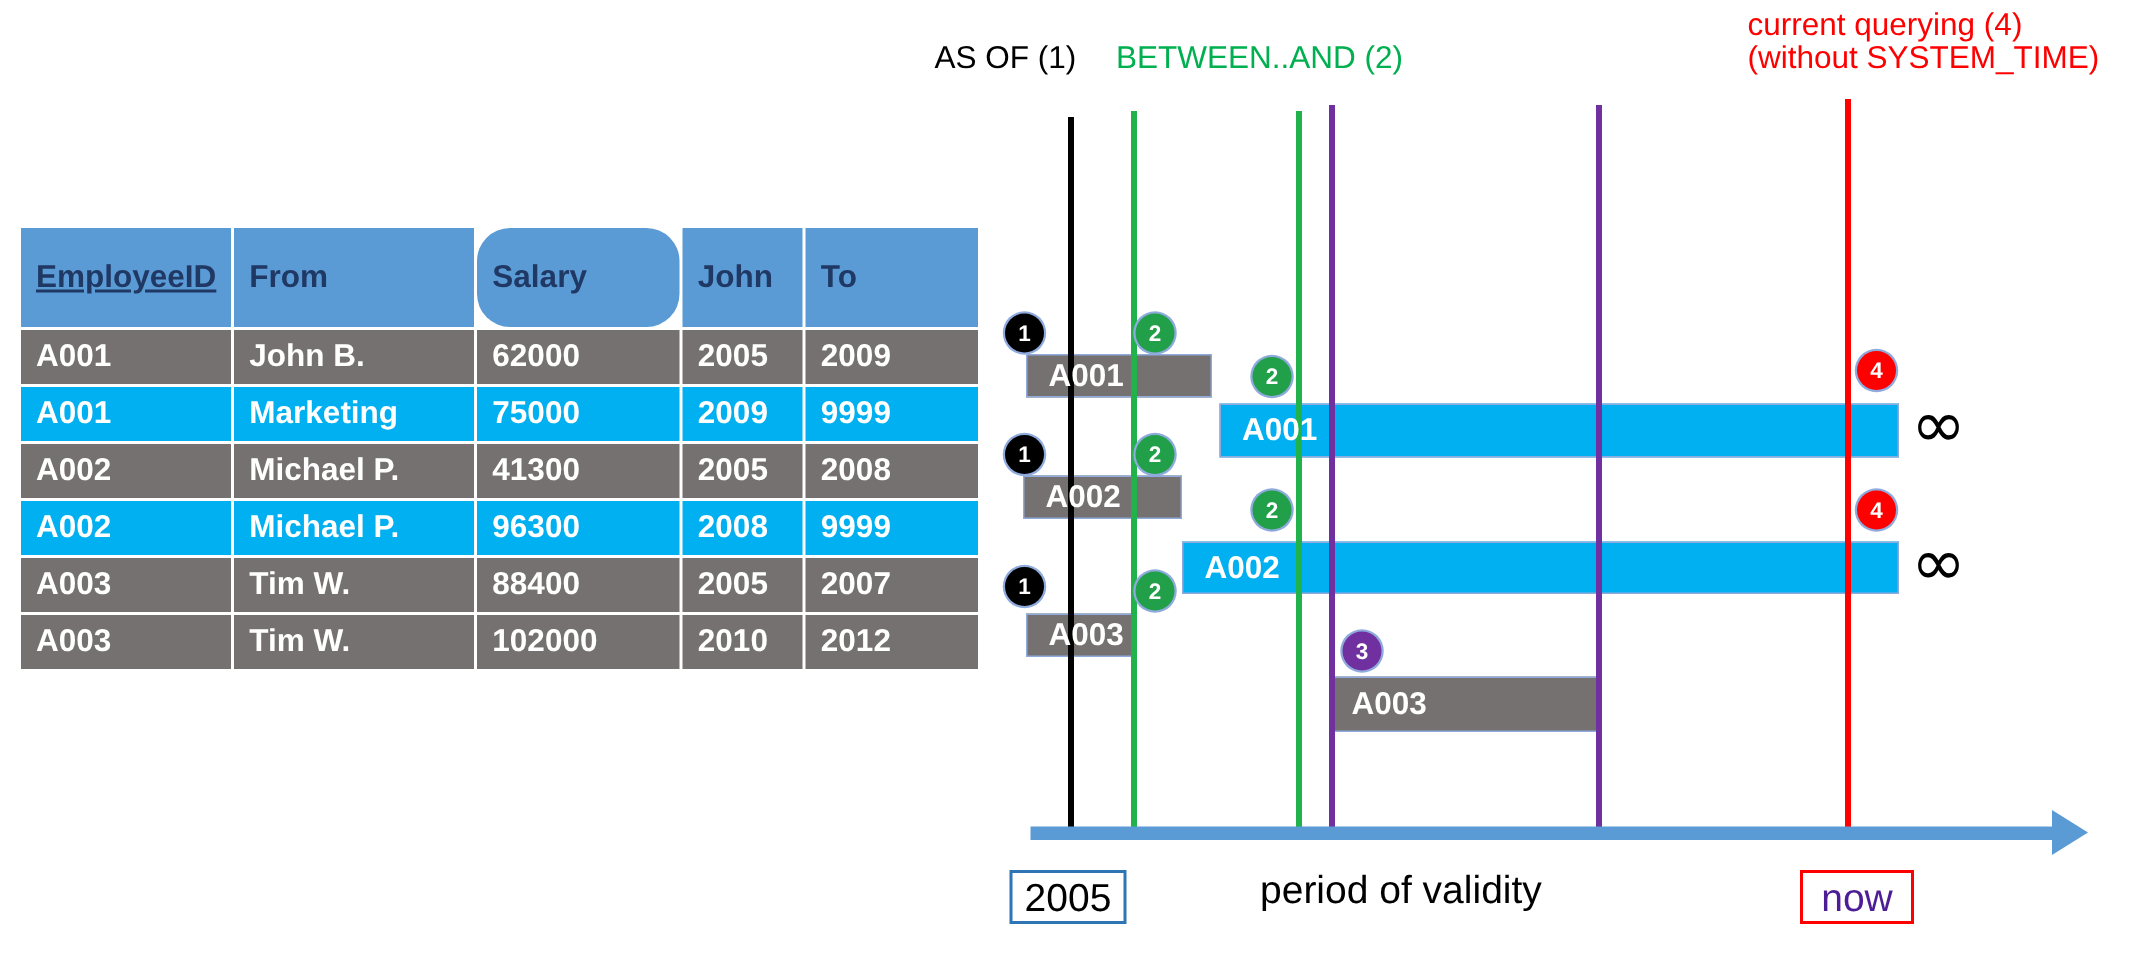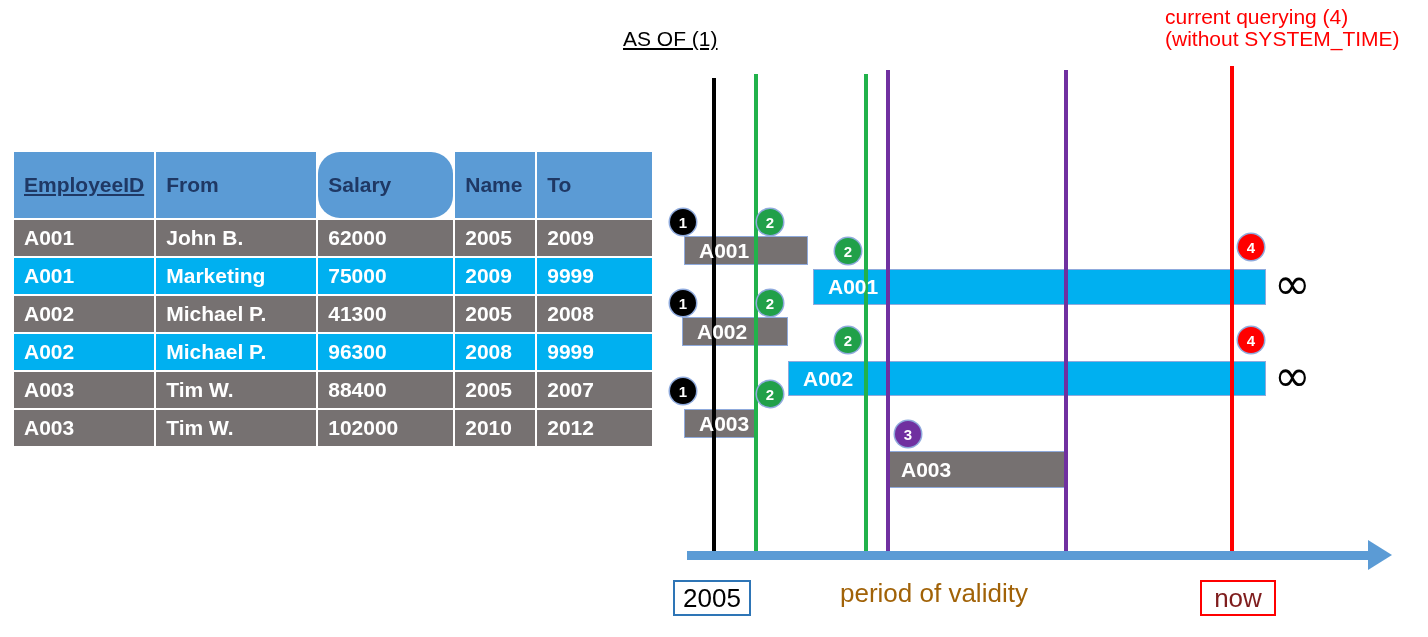--- a/index.html
+++ b/index.html
@@ -26,21 +26,21 @@
   .emp-table td.idcell{font-weight:bold;}
   .col-id{width:110px;}
   .col-name{width:140px;}
   .col-sal{width:115px;border-radius:22px;}
   .col-from{width:60px;}
   .col-to{width:95px;}
 
   
   .legend{position:absolute;top:0px;left:0px;width:1428px;height:62px;}
   .legend span{position:absolute;font-size:21px;white-space:nowrap;line-height:1.05;}
-  .lg1{left:623px;top:28px;color:#000000;text-decoration:underline;}
+  .lg1{left:623px;top:28px;color:#000000;}
   .lg2{left:744px;top:28px;color:#00B050;}
   .lg3{left:968px;top:28px;color:#7030A0;}
   .lg4{left:1165px;top:6px;color:#FF0000;}
 
   
   .vline{position:absolute;width:4px;}
   .vl-black{background:#000000;}
   .vl-green{background:#21B24B;}
   .vl-purple{background:#7030A0;}
   .vl-red{background:#FF0000;}
@@ -72,47 +72,48 @@
   }
 
   .axis-line{position:absolute;left:687px;top:551px;width:688px;height:9px;background:#5B9BD5;}
   .axis-arrow{
     position:absolute;left:1368px;top:540px;width:0;height:0;
     border-top:15px solid transparent;border-bottom:15px solid transparent;
     border-left:24px solid #5B9BD5;
   }
 
   .axis-label{
-    position:absolute;font-size:26px;color:#a16207;white-space:nowrap;
+    position:absolute;font-size:26px;color:#000000;white-space:nowrap;
   }
   .tagbox{
     position:absolute;box-sizing:border-box;display:flex;
     align-items:center;justify-content:center;font-size:26px;
   }
   .tagbox.year{left:673px;top:580px;width:78px;height:36px;border:2px solid #2E75B6;color:#000000;}
-  .tagbox.now{left:1200px;top:580px;width:76px;height:36px;border:2px solid #FF0000;color:#7f1d1d;}
+  .tagbox.now{left:1200px;top:580px;width:76px;height:36px;border:2px solid #FF0000;color:#4c1d95;}
   .periodlbl{left:840px;top:578px;}
 </style>
 </head>
 <body>
 
 <div class="stage">
 
   <div class="legend">
     <span class="lg1">AS OF (1)</span>
+    <span class="lg2">BETWEEN..AND (2)</span>
     <span class="lg4"><span>current querying (4)</span><br><span>(without SYSTEM_TIME)</span></span>
   </div>
 
   <table class="emp-table">
     <thead>
       <tr>
         <th class="col-id"><span class="u">EmployeeID</span></th>
         <th class="col-name">From</th>
         <th class="col-sal">Salary</th>
-        <th class="col-from">Name</th>
+        <th class="col-from">John</th>
         <th class="col-to">To</th>
       </tr>
     </thead>
     <tbody>
       <tr class="gray">
         <td class="idcell">A001</td>
         <td>John  B.</td>
         <td>62000</td>
         <td>2005</td>
         <td>2009</td>

